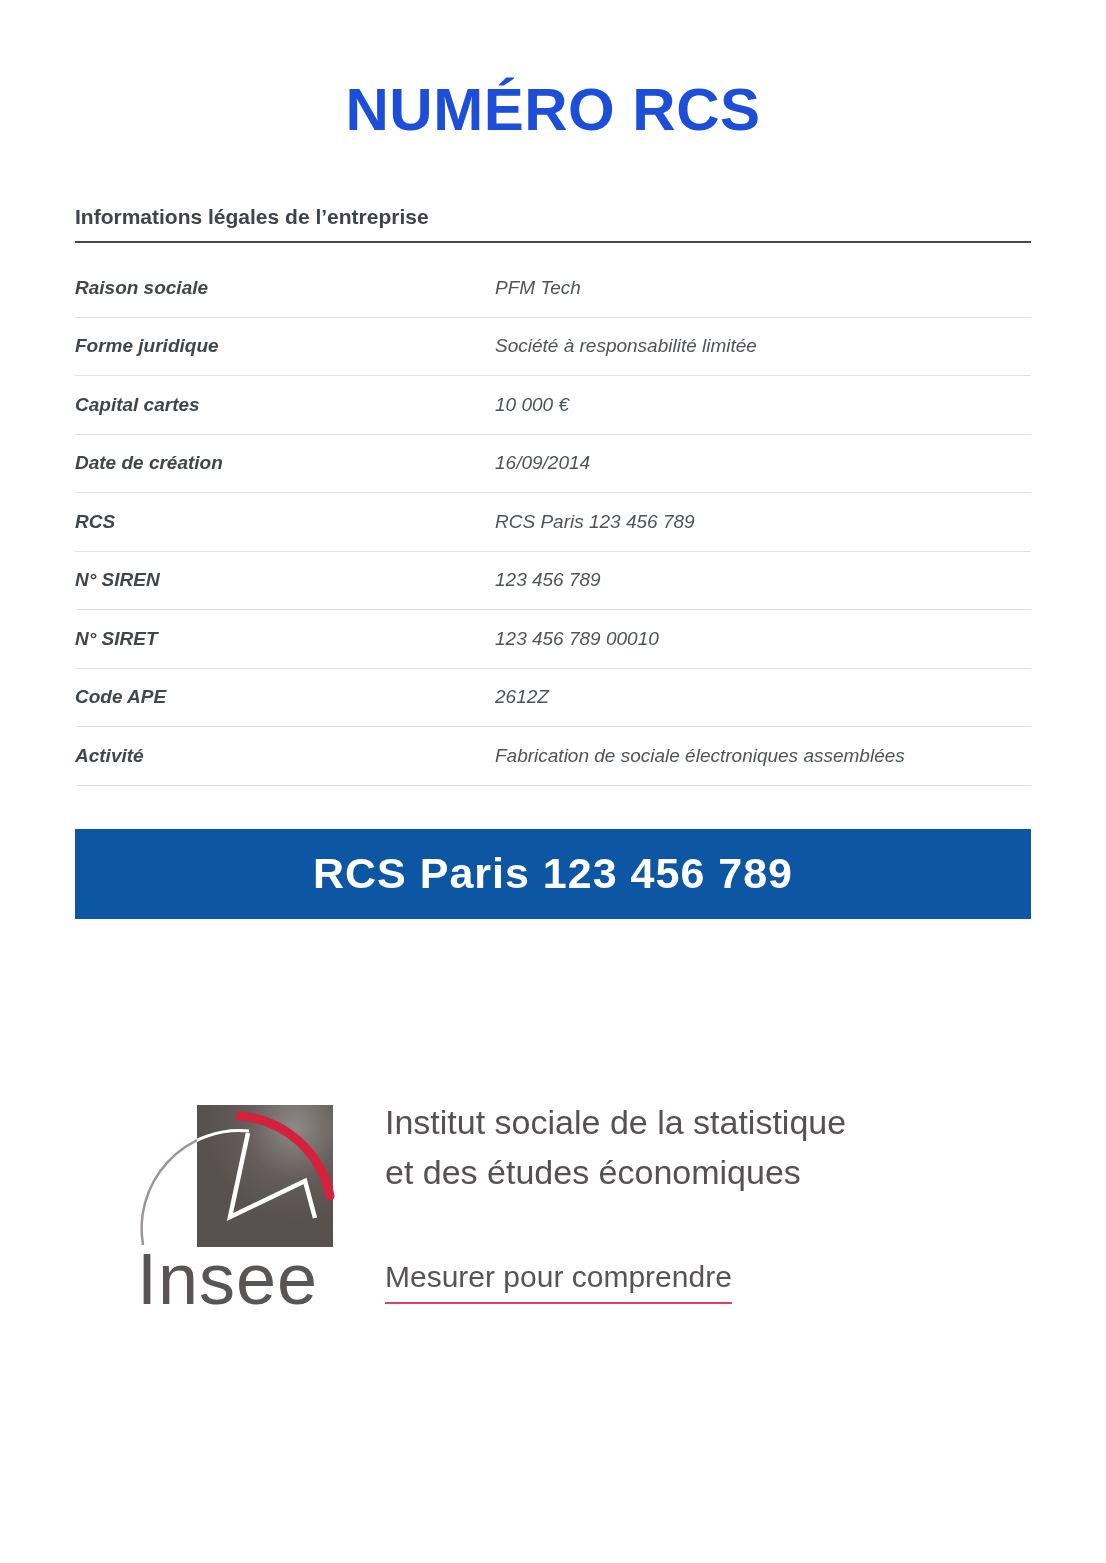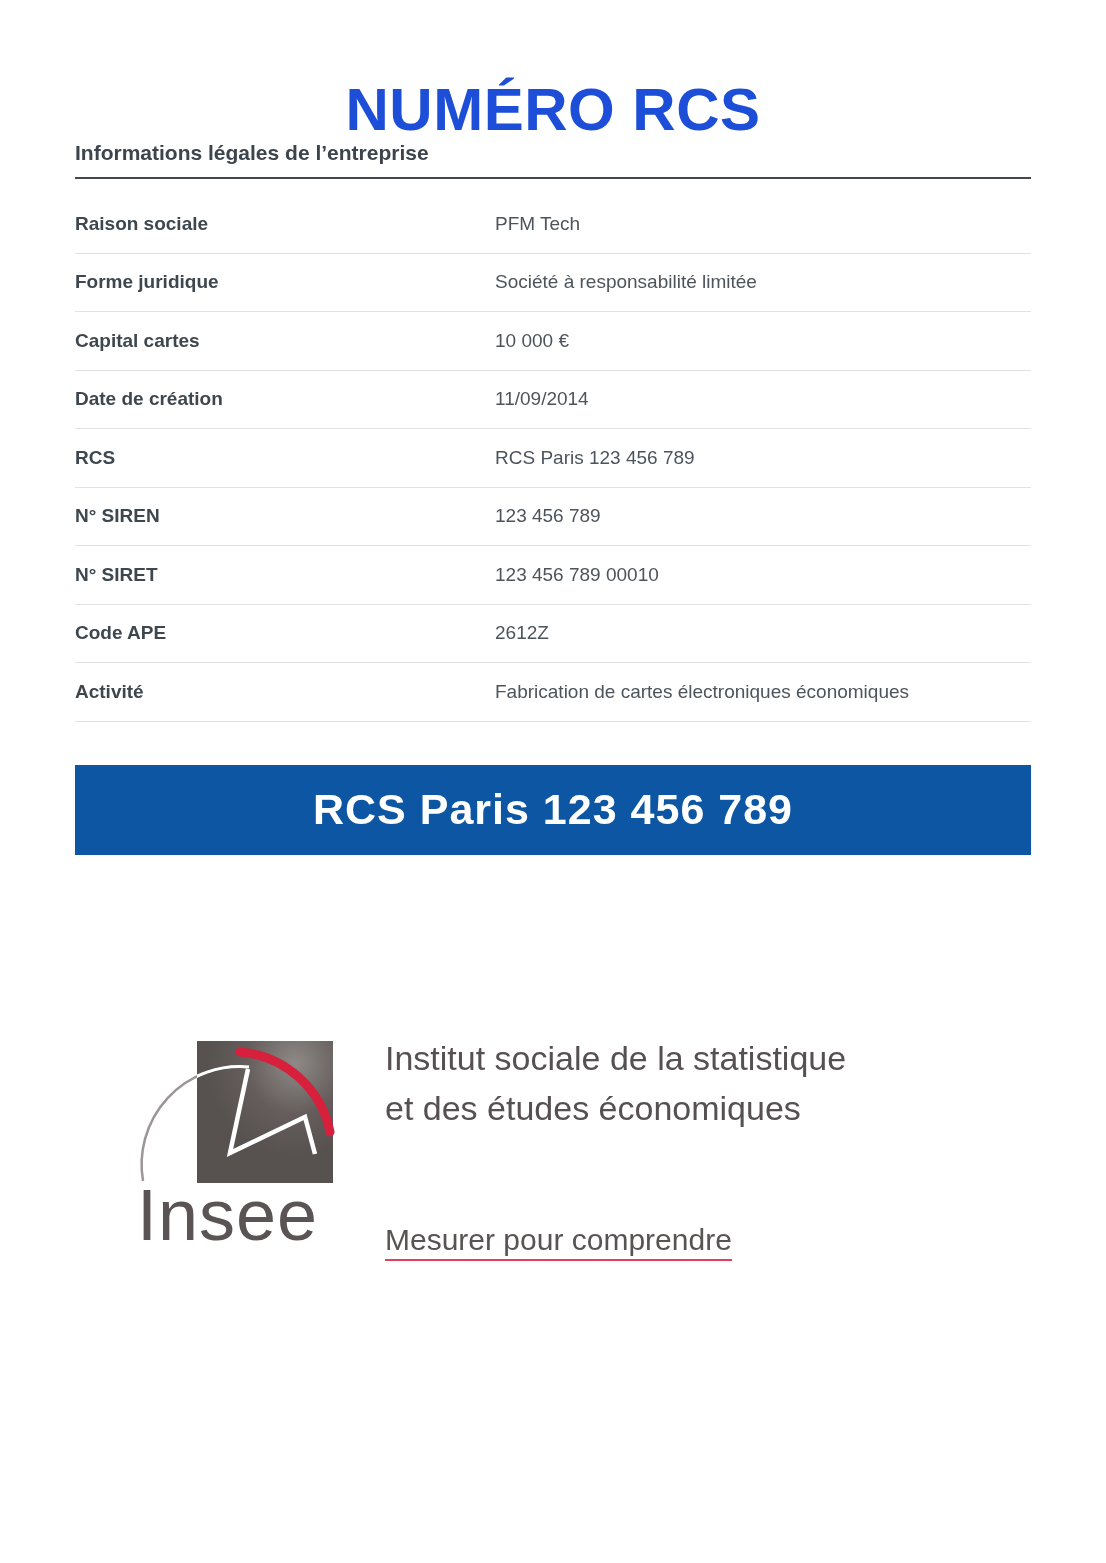--- a/index.html
+++ b/index.html
@@ -19,28 +19,29 @@
   .doc-title {
     margin: 80px 0 0 0;
     text-align: center;
     font-size: 60px;
     line-height: 60px;
     font-weight: 800;
     letter-spacing: 0.5px;
     color: #1d4ed8;
   }
   .section-heading {
+    margin-top: 64px;
     font-size: 21px;
     line-height: 26px;
     font-weight: 700;
     color: #3d444b;
     padding-bottom: 11px;
     border-bottom: 2px solid #41484e;
   }
-  .info-table { margin-top: 16px; }
+  .info-table { margin-top: 16px; font-style: italic; }
   .row {
     display: flex;
     align-items: center;
     height: 58.5px;
     border-bottom: 1px solid #e2e2e2;
     font-size: 19px;
   }
   .row .label {
     width: 420px;
     flex: 0 0 420px;
@@ -82,23 +83,22 @@
     font-size: 34px;
     line-height: 50px;
     color: #575052;
   }
   .tagline-wrap { margin-top: 62px; }
   .tagline {
     display: inline-block;
     font-size: 30px;
     line-height: 36px;
     color: #595454;
-    padding-bottom: 1px;
+    padding-bottom: 7px;
     border-bottom: 2px solid #e4405c;
-    margin-top: 27px;
   }
 </style>
 </head>
 <body>
 
 <div class="page">
 
   <h1 class="doc-title">NUMÉRO RCS</h1>
 
   <div class="section-heading">Informations légales de l’entreprise</div>
@@ -111,41 +111,41 @@
     <div class="row">
       <div class="label">Forme juridique</div>
       <div class="value">Société à responsabilité limitée</div>
     </div>
     <div class="row">
       <div class="label">Capital cartes</div>
       <div class="value">10 000 €</div>
     </div>
     <div class="row">
       <div class="label">Date de création</div>
-      <div class="value">11/09/2014</div>
+      <div class="value">16/09/2014</div>
     </div>
     <div class="row">
       <div class="label">RCS</div>
       <div class="value">RCS Paris 123 456 789</div>
     </div>
     <div class="row">
       <div class="label">N° SIREN</div>
       <div class="value">123 456 789</div>
     </div>
     <div class="row">
       <div class="label">N° SIRET</div>
       <div class="value">123 456 789 00010</div>
     </div>
     <div class="row">
       <div class="label">Code APE</div>
       <div class="value">2612Z</div>
     </div>
     <div class="row">
       <div class="label">Activité</div>
-      <div class="value">Fabrication de cartes électroniques économiques</div>
+      <div class="value">Fabrication de sociale électroniques assemblées</div>
     </div>
   </div>
 
   <div class="banner">
     <span>RCS Paris 123 456 789</span>
   </div>
 
   <div class="insee-block">
     <div class="logo-col">
       <svg class="emblem" width="200" height="146" viewBox="0 0 200 146" xmlns="http://www.w3.org/2000/svg">

